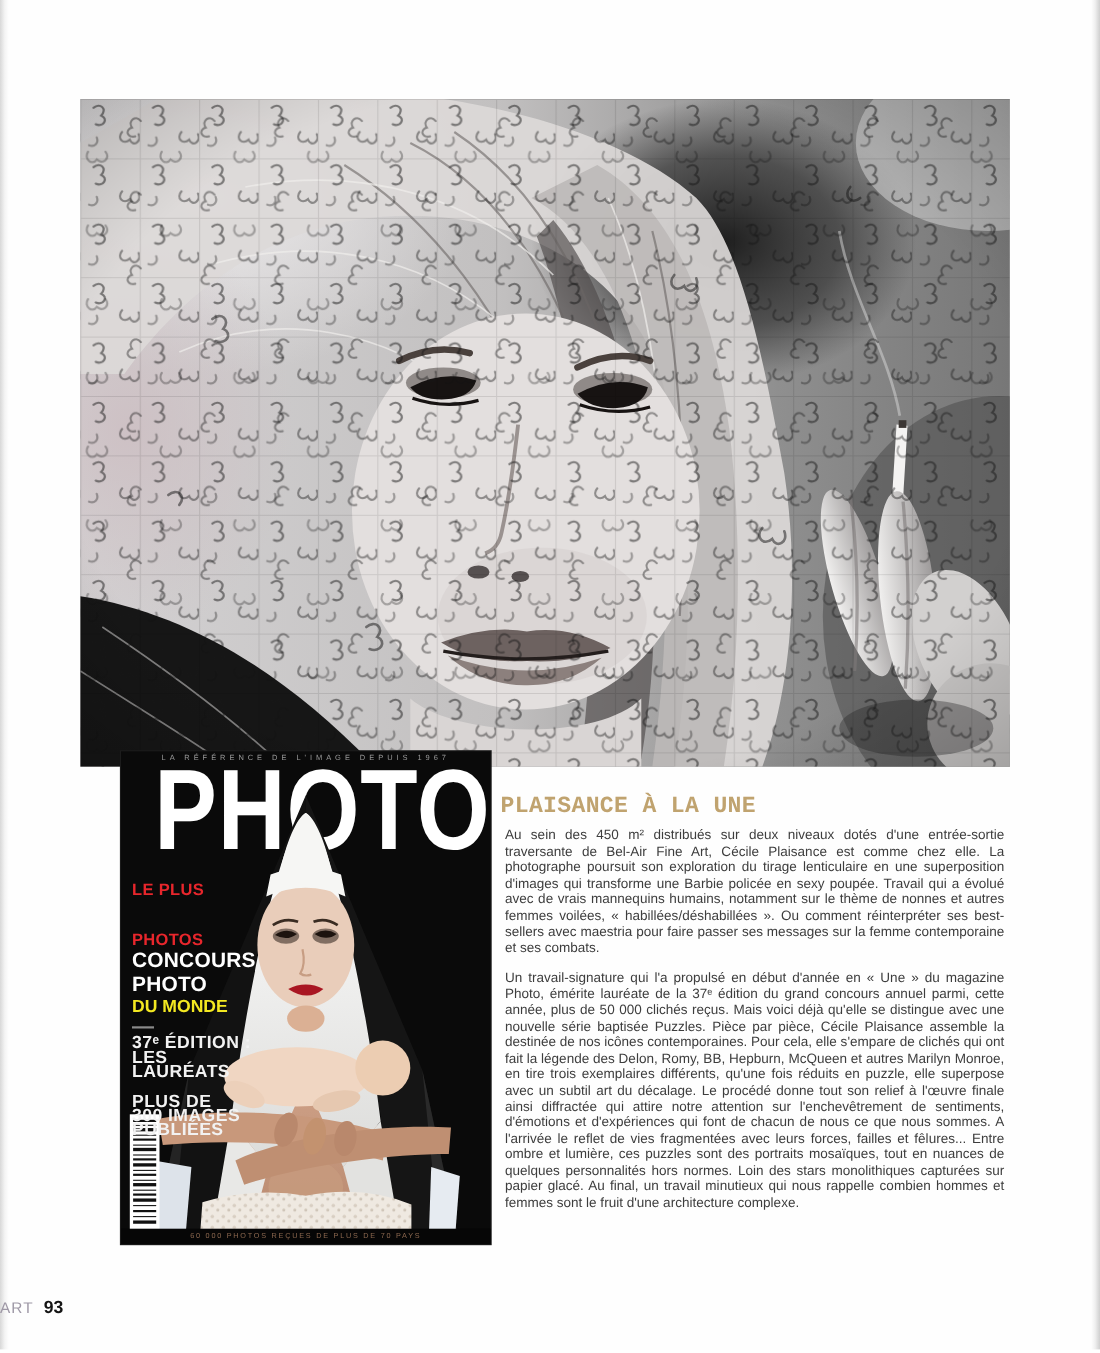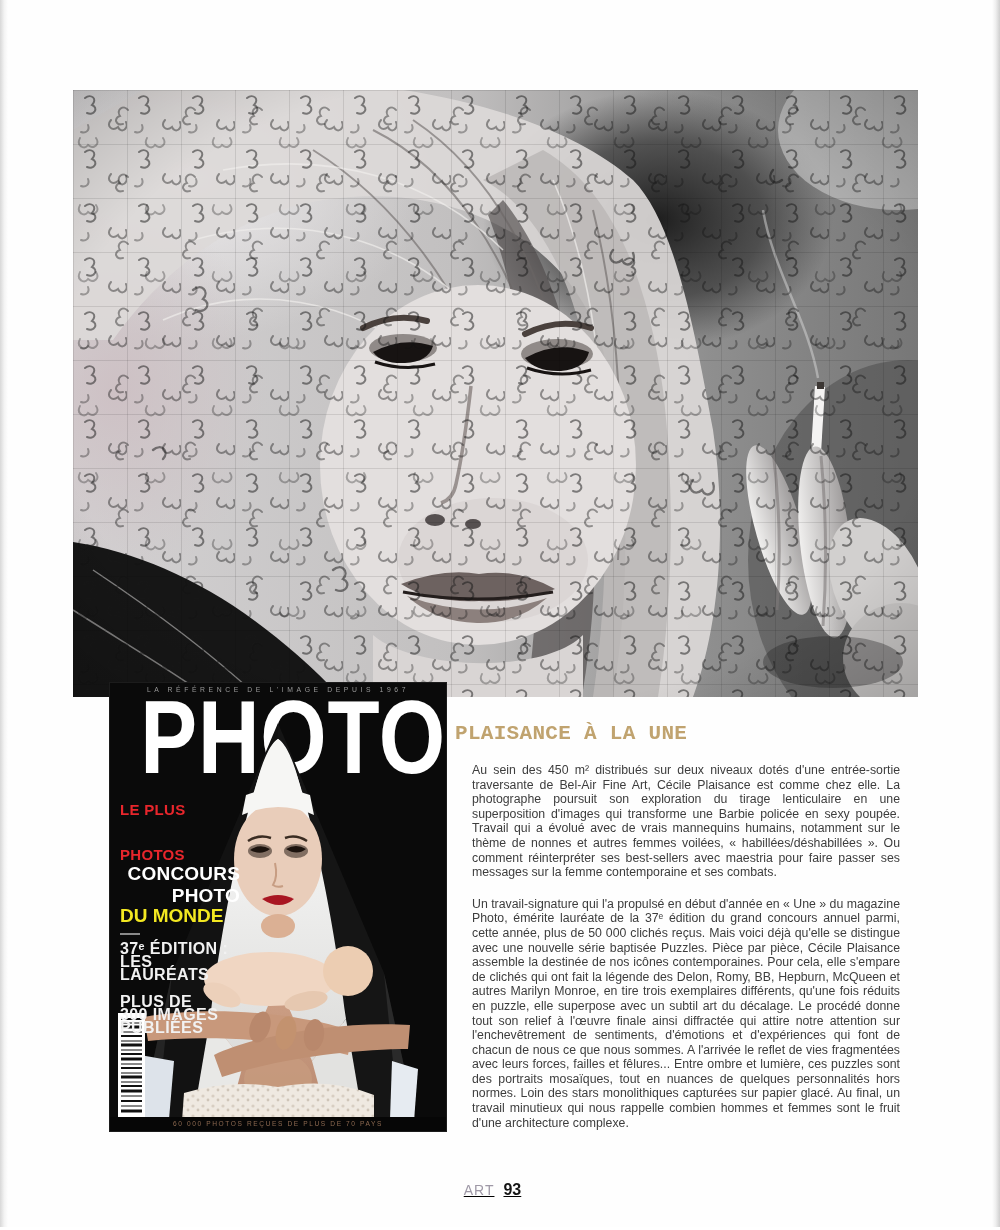--- a/index.html
+++ b/index.html
@@ -17,36 +17,36 @@
   .cover{position:absolute;left:110px;top:683px;width:336px;height:448px;background:#0a0a0a;
          box-shadow:0 0 0 1px #1c1c1c;}
   .cover-tagline{position:absolute;top:3px;left:0;right:0;z-index:4;text-align:center;
          font-size:6.8px;letter-spacing:3.6px;color:#9a9a9a;white-space:nowrap;}
   .cover-masthead{position:absolute;top:4px;left:0;right:0;z-index:1;text-align:center;
          color:#ffffff;font-weight:700;font-size:104px;line-height:100px;
          transform:scaleX(.82);transform-origin:50% 0;letter-spacing:1px;}
   .cover-art{position:absolute;inset:0;z-index:2;}
   .cover-left{position:absolute;left:10px;top:90px;z-index:3;width:120px;}
   .cv-red{color:#e8262c;font-weight:700;font-size:15px;line-height:17px;letter-spacing:.3px;margin-top:28px;}
-  .cv-white-big{color:#ffffff;font-weight:700;font-size:19px;line-height:21.5px;letter-spacing:.2px;text-align:right;}
-  .cv-yellow{color:#f3e821;font-weight:700;font-size:19px;line-height:19px;}
+  .cv-white-big{color:#ffffff;font-weight:700;font-size:19px;line-height:21.5px;letter-spacing:.2px;}
+  .cv-yellow{color:#f3e821;font-weight:700;font-size:16px;line-height:19px;}
   .cv-divider{width:20px;height:0;border-top:2px solid #8a8a8a;margin:8px 0 7px;}
   .cv-small{color:#f2f2f2;font-weight:700;font-size:16px;line-height:13px;letter-spacing:.4px;}
   .cv-gap{height:14px;}
   .cover-caption{position:absolute;bottom:0;left:0;right:0;height:14px;z-index:4;background:#060606;
          text-align:center;font-size:6.6px;letter-spacing:1.6px;color:#8d6950;line-height:13px;white-space:nowrap;}
 
   
   .article{position:absolute;left:455px;top:722px;width:462px;}
   .sec-title{margin:0 0 6px;font-size:21px;line-height:24px;font-weight:700;color:#c0a36f;letter-spacing:.3px;font-family:Liberation Mono, monospace;}
-  .sec-body{margin:17px;font-size:12.3px;line-height:14.6px;color:#3d3d3d;text-align:justify;}
+  .sec-body{margin:4px;font-size:12.3px;line-height:14.6px;color:#3d3d3d;text-align:justify;}
   .sec2{margin-top:13px;}
 
   
-  .footer{position:absolute;top:1181px;left:0;width:985px;text-align:center;text-decoration:underline;}
+  .footer{position:absolute;top:1181px;left:0;width:985px;}
   .footer .sec{font-size:14px;color:#9e98a6;letter-spacing:1px;}
   .footer .num{font-size:16px;font-weight:700;color:#151515;margin-left:9px;}
 </style>
 </head>
 <body>
 
 <div class="page">
   <div class="edge edge-left"></div>
   <div class="edge edge-right"></div>
 

